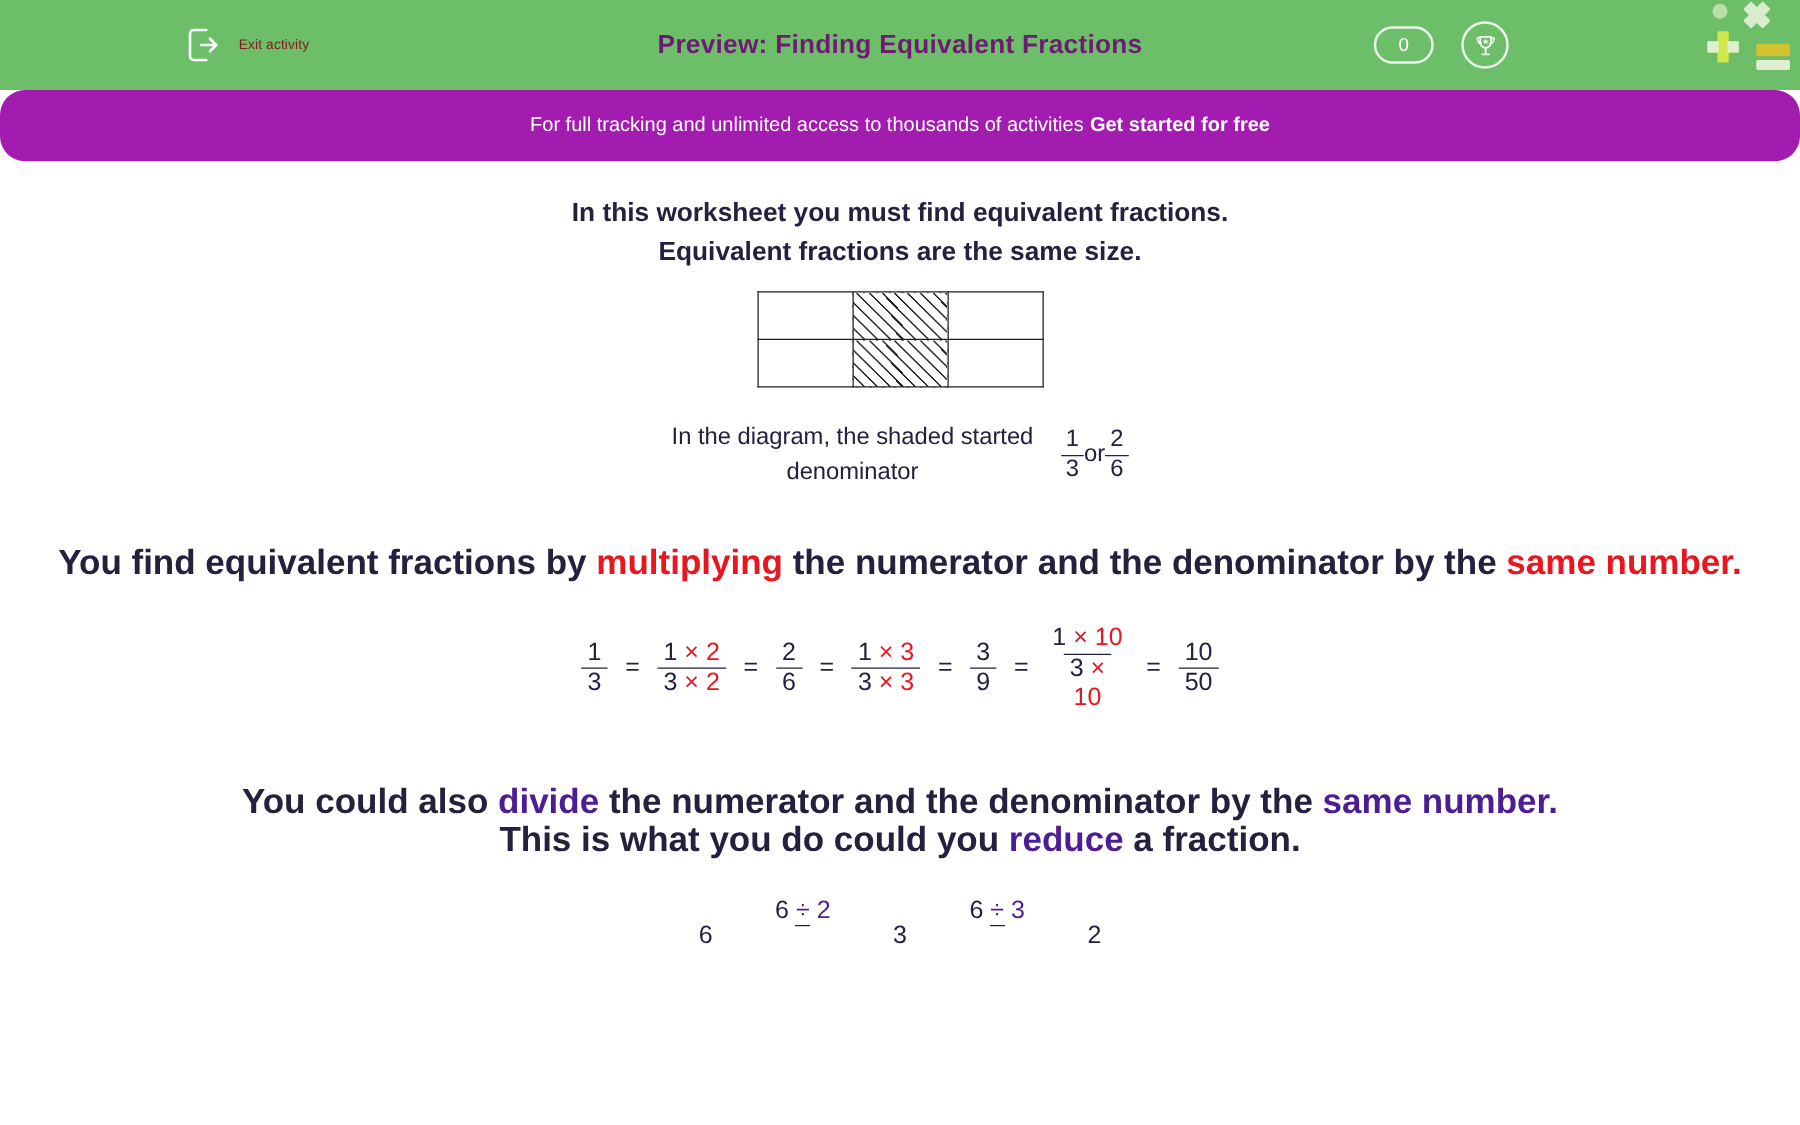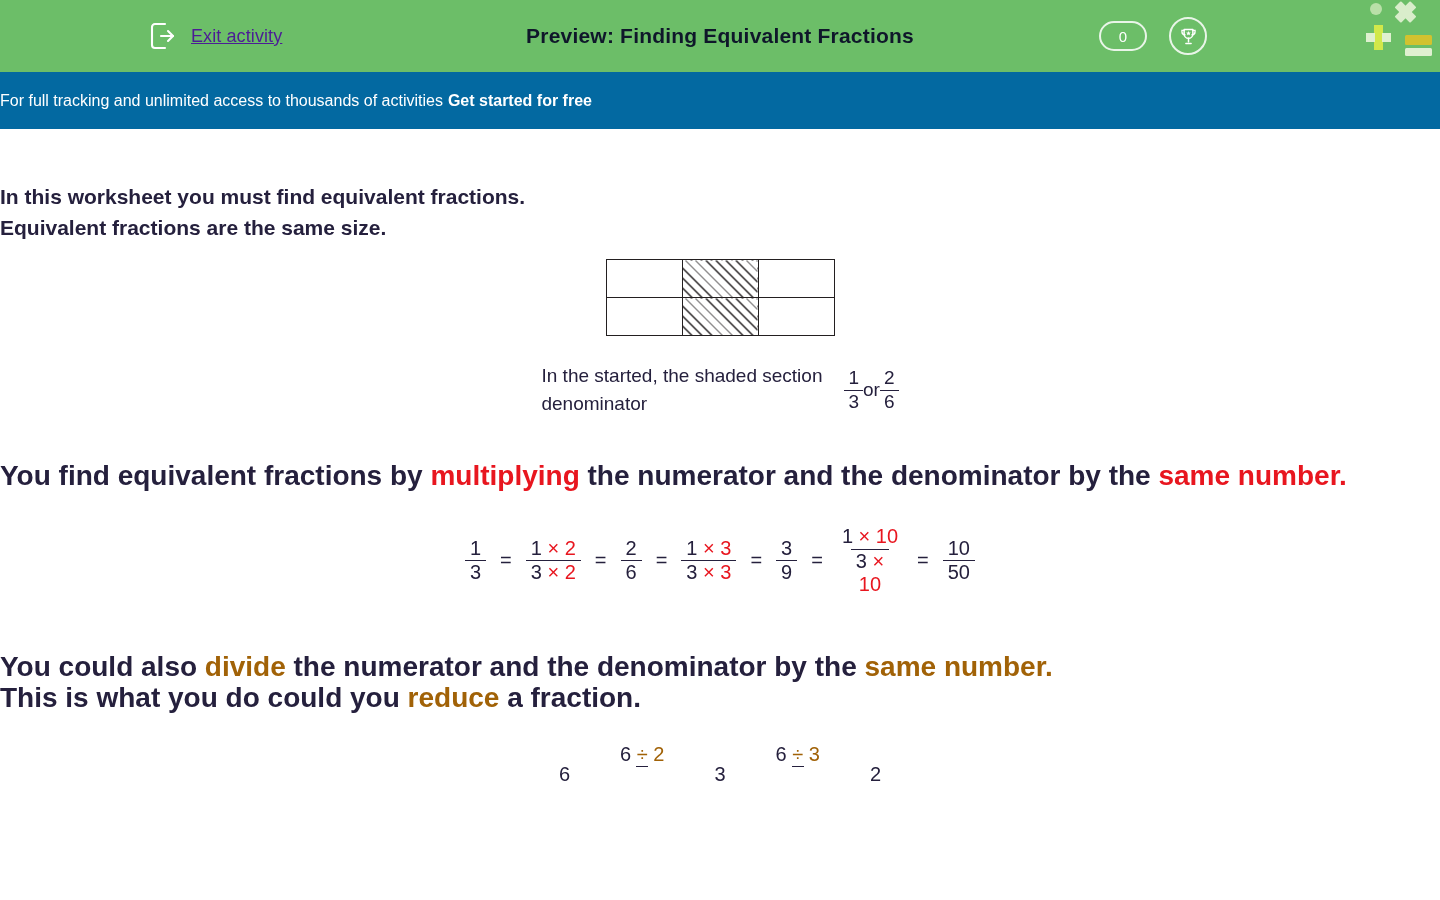--- a/index.html
+++ b/index.html
@@ -26,31 +26,30 @@
   .exit-activity {
     position: absolute;
     left: 148px;
     display: flex;
     align-items: center;
     gap: 11px;
     cursor: pointer;
   }
   .exit-icon { width: 32px; height: 30px; display: block; }
   .exit-label {
-    color: #4c1d95;
-    font-size: 18px;
+    color: #7f1d1d;
+    font-size: 11px;
     letter-spacing: .1px;
-    text-decoration: underline;
   }
 
   .header-title {
     position: absolute;
     left: 0; right: 0;
     text-align: center;
-    color: #0f172a;
+    color: #701a75;
     font-size: 21px;
     font-weight: bold;
     letter-spacing: .2px;
   }
 
   .header-right {
     position: absolute;
     right: 233px;
     display: flex;
     align-items: center;
@@ -73,31 +72,34 @@
     cursor: pointer;
   }
   .trophy-btn svg { width: 21px; height: 21px; display: block; }
 
   
   .deco { position: absolute; top: 0; right: 0; width: 80px; height: 60px; pointer-events: none; }
 
   
   .promo {
     height: 57px;
-    background: #0369a1;
-    display: flex;
-    align-items: center;
+    background: #a21caf;
+    display: flex;
+    align-items: center;
+    justify-content: center;
     color: #ffffff;
     font-size: 16px;
+    border-radius: 20px;
   }
   .promo b { font-weight: bold; margin-left: 5px; cursor: pointer; }
 
   
   .sheet {
-    padding-top: 52px;
+    padding-top: 26px;
+    text-align: center;
   }
 
   .intro {
     font-size: 21px;
     font-weight: bold;
     line-height: 31px;
     color: #25203d;
   }
 
   .example-title {
@@ -154,21 +156,21 @@
   .frac .num { padding: 0 4px; }
   .frac .den { padding: 0 4px; border-top: 1.6px solid #25203d; }
 
   .para {
     margin-top: 42px;
     font-size: 28px;
     font-weight: bold;
     line-height: 31px;
   }
   .hl-red  { color: #e8161f; }
-  .hl-blue { color: #a16207; }
+  .hl-blue { color: #4c1d95; }
 
   
   .equation {
     margin-top: 34px;
     display: flex;
     justify-content: center;
     align-items: center;
     gap: 14px;
     font-size: 20px;
   }
@@ -270,21 +272,21 @@
         <td></td>
         <td class="shaded"></td>
         <td></td>
       </tr>
     </tbody>
       </table>
   </div>
 
   <div class="represents">
     <div class="represents-text">
-      <div>In the started, the shaded section</div>
+      <div>In the diagram, the shaded started</div>
       <div>denominator</div>
     </div>
     <div class="frac-pair">
       <span class="frac">
         <span class="num">1</span>
         <span class="den">3</span>
       </span>
       <span>or</span>
       <span class="frac">
         <span class="num">2</span>

